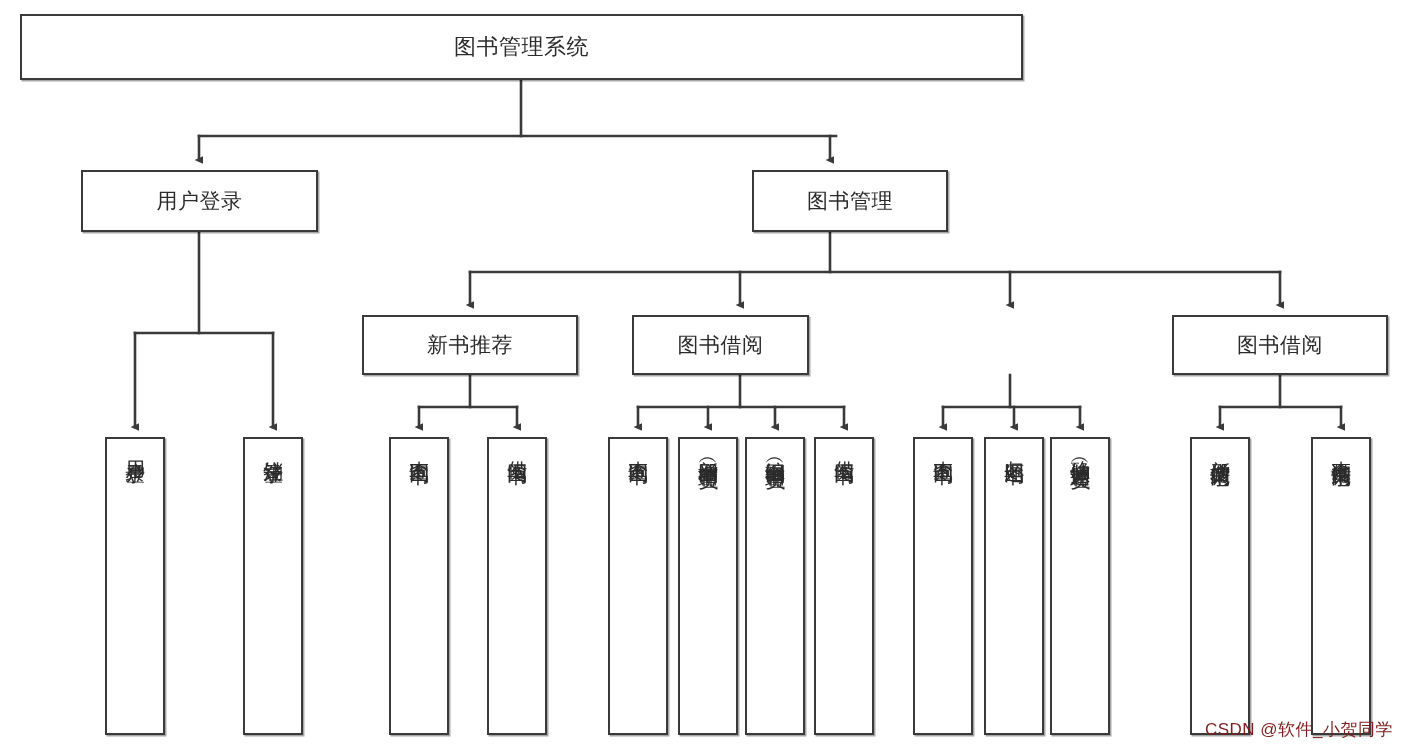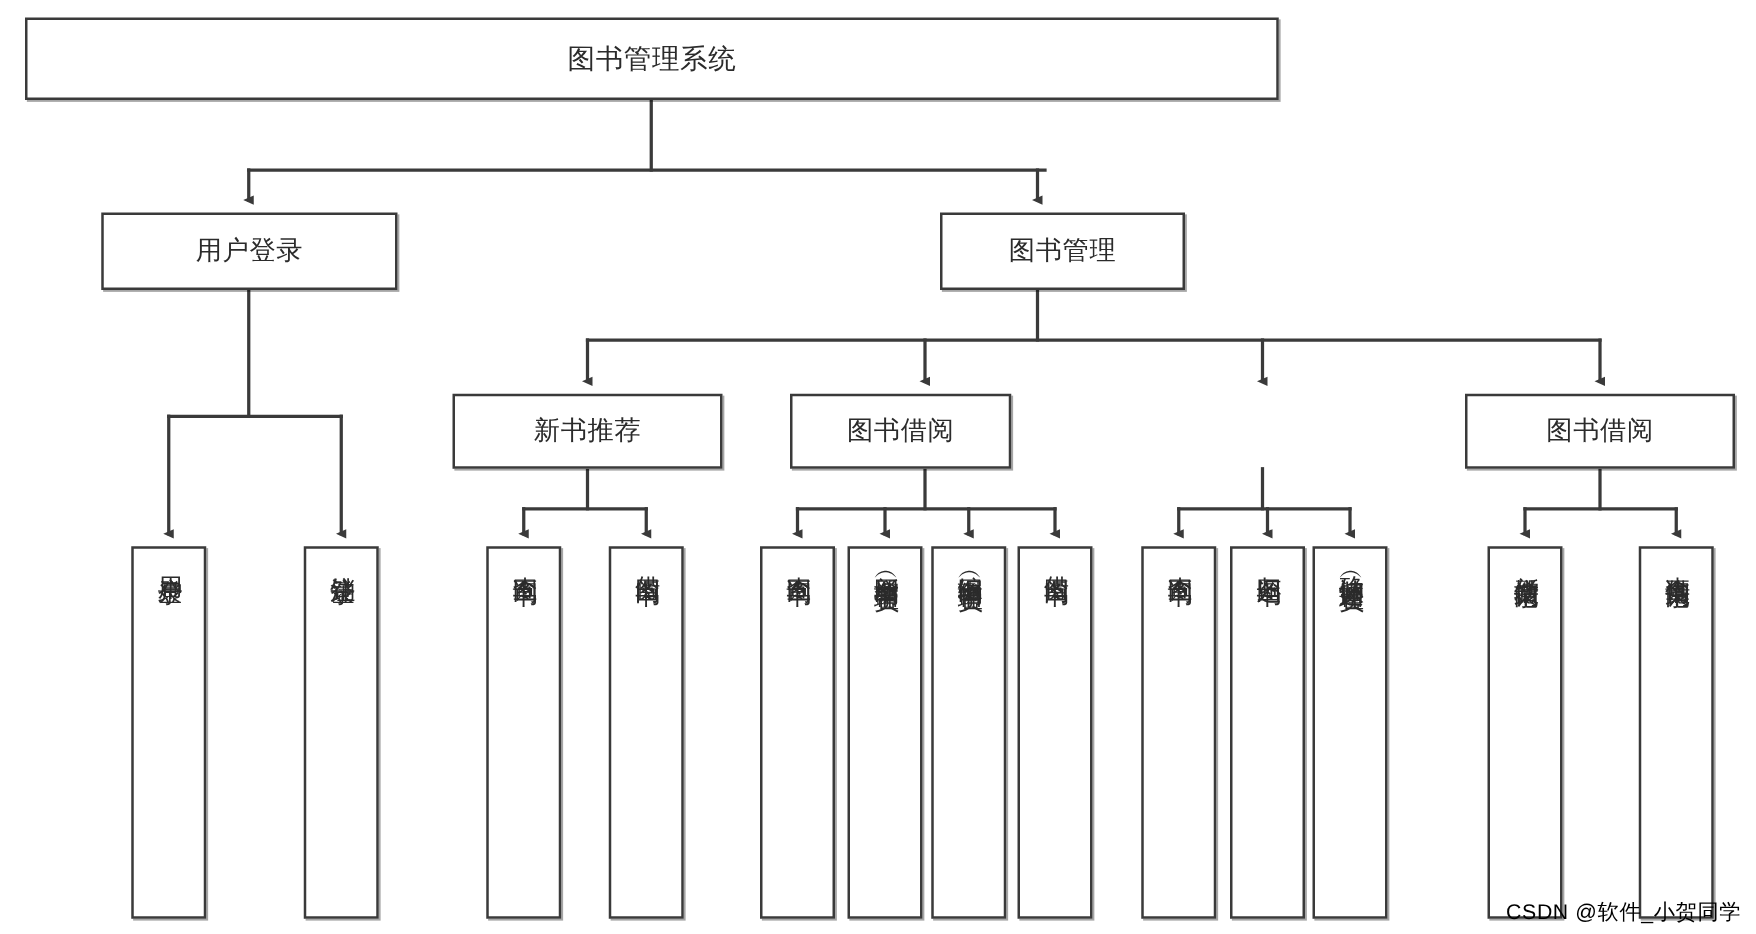--- a/index.html
+++ b/index.html
@@ -54,21 +54,21 @@
     text-orientation: upright;
     font-size: 20px;
     line-height: 1.18;
     letter-spacing: 1.5px;
   }
   .watermark {
     position: absolute;
     right: 12px;
     bottom: 6px;
     font-size: 17px;
-    color: #000000;
+    color: #7f1d1d;
     letter-spacing: 0.5px;
     white-space: nowrap;
     user-select: none;
   }
 </style>
 </head>
 <body>
 
 <div id="canvas">
 

